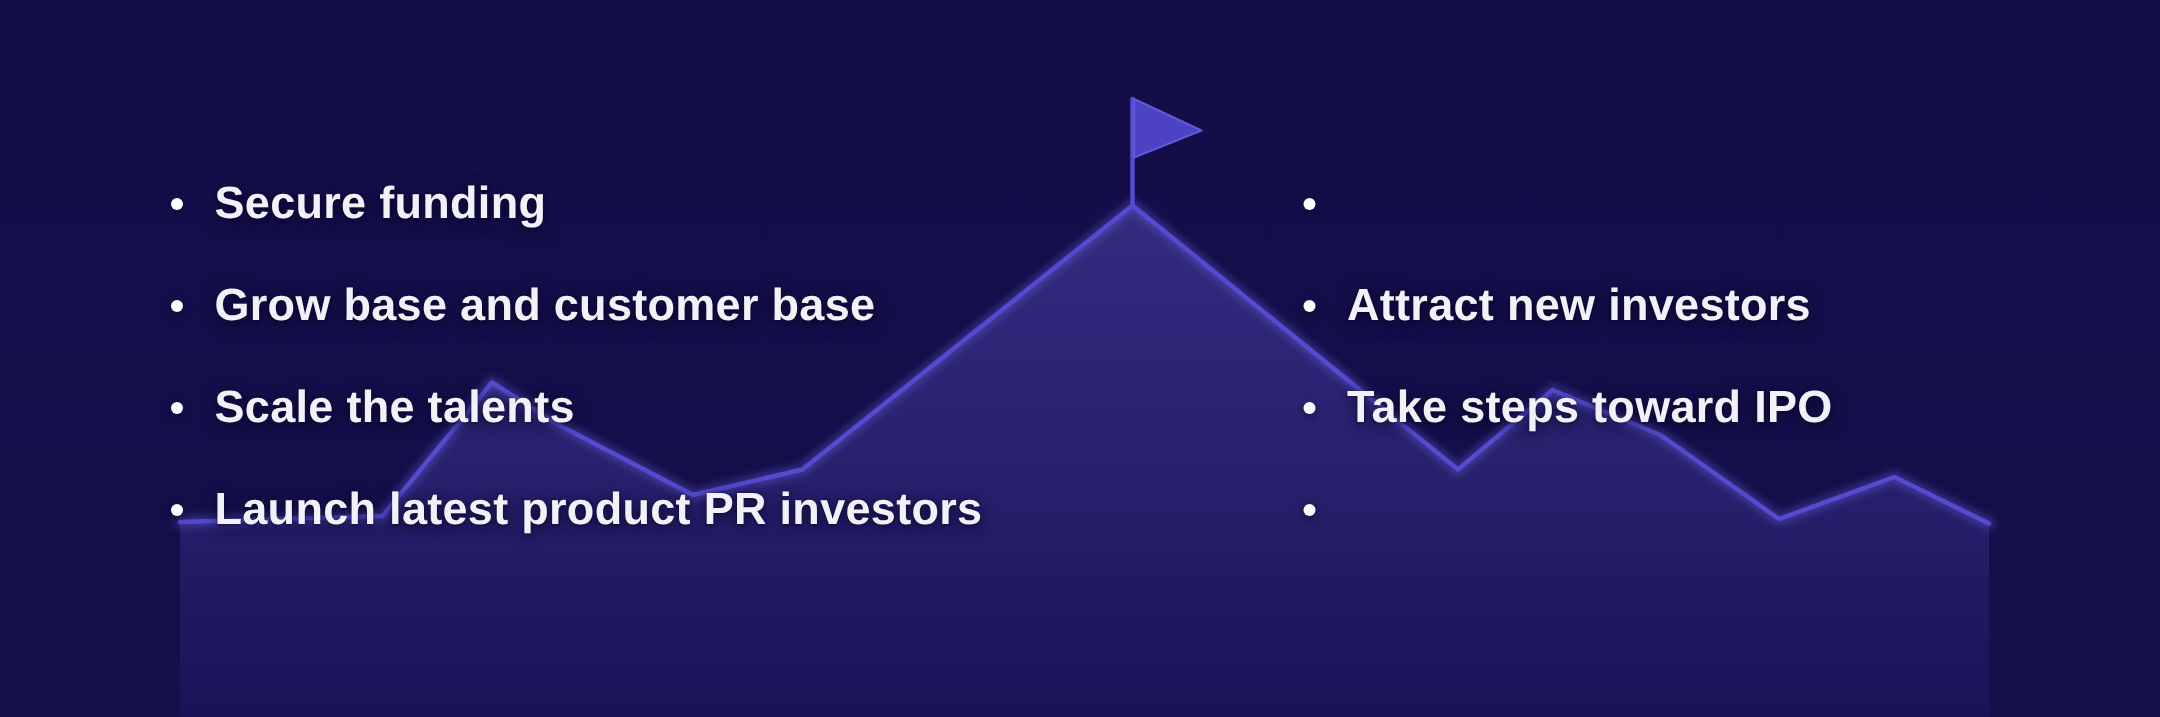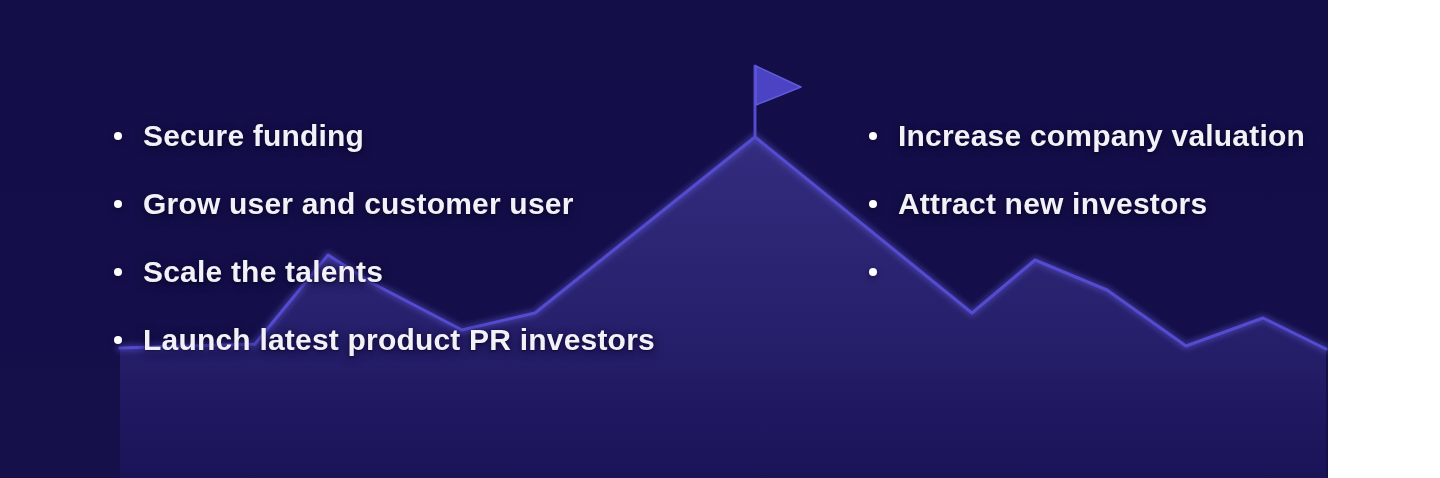--- a/index.html
+++ b/index.html
@@ -3,21 +3,21 @@
 <meta charset="utf-8">
 <style>
   html, body { margin: 0; padding: 0; }
   body {
     width: 1440px; height: 478px;
     font-family: "Liberation Sans", sans-serif;
     overflow: hidden;
   }
   .stage {
     position: relative;
-    width: 1328px; height: 478px;
+    width: 1440px; height: 478px;
     background: linear-gradient(180deg, #130e48 0%, #140f4a 60%, #151049 100%);
     overflow: hidden;
   }
   .mountain-svg {
     position: absolute;
     left: 0; top: 0;
     width: 1440px; height: 478px;
     display: block;
   }
   .goals-list {
@@ -80,39 +80,42 @@
     </g>
   </svg>
 
   <ul class="goals-list left">
     <li class="goal-item">
       <span class="bullet-dot"></span>
       <span class="goal-label">Secure funding</span>
     </li>
     <li class="goal-item">
       <span class="bullet-dot"></span>
-      <span class="goal-label">Grow user and customer user</span>
+      <span class="goal-label">Grow base and customer base</span>
     </li>
     <li class="goal-item">
       <span class="bullet-dot"></span>
       <span class="goal-label">Scale the talents</span>
     </li>
     <li class="goal-item">
       <span class="bullet-dot"></span>
       <span class="goal-label">Launch latest product PR investors</span>
     </li>
   </ul>
 
   <ul class="goals-list right">
     <li class="goal-item">
       <span class="bullet-dot"></span>
-      <span class="goal-label">Increase company valuation</span>
     </li>
     <li class="goal-item">
       <span class="bullet-dot"></span>
       <span class="goal-label">Attract new investors</span>
+    </li>
+    <li class="goal-item">
+      <span class="bullet-dot"></span>
+      <span class="goal-label">Take steps toward IPO</span>
     </li>
     <li class="goal-item">
       <span class="bullet-dot"></span>
     </li>
   </ul>
 
 </div>
 
 </body></html>

